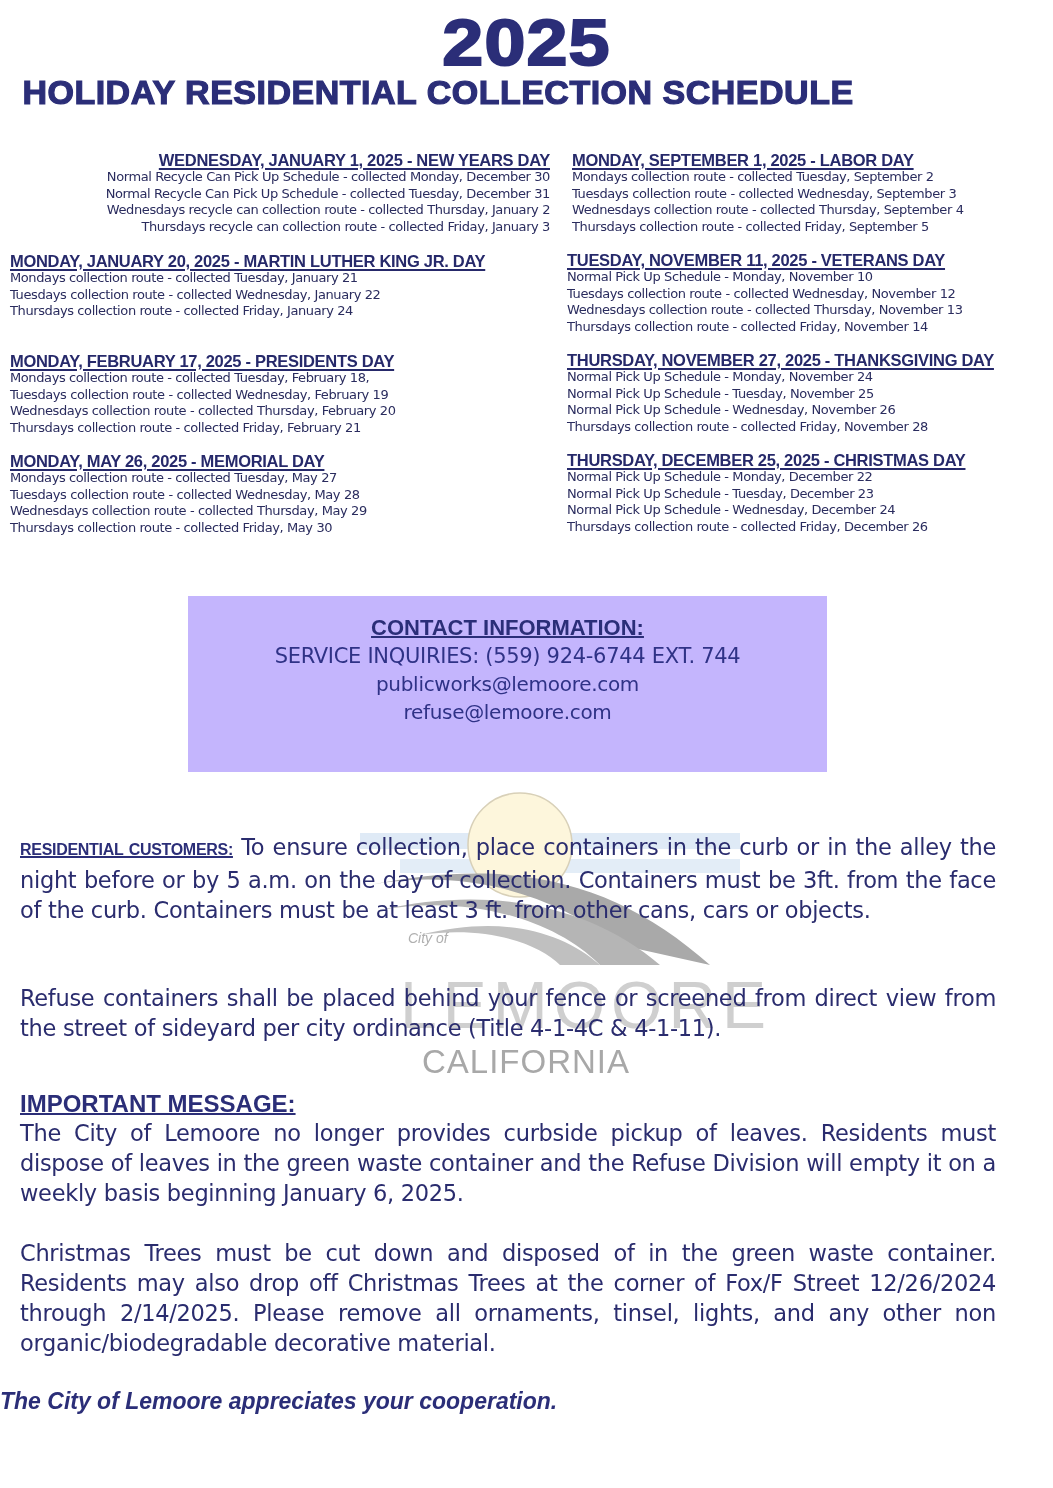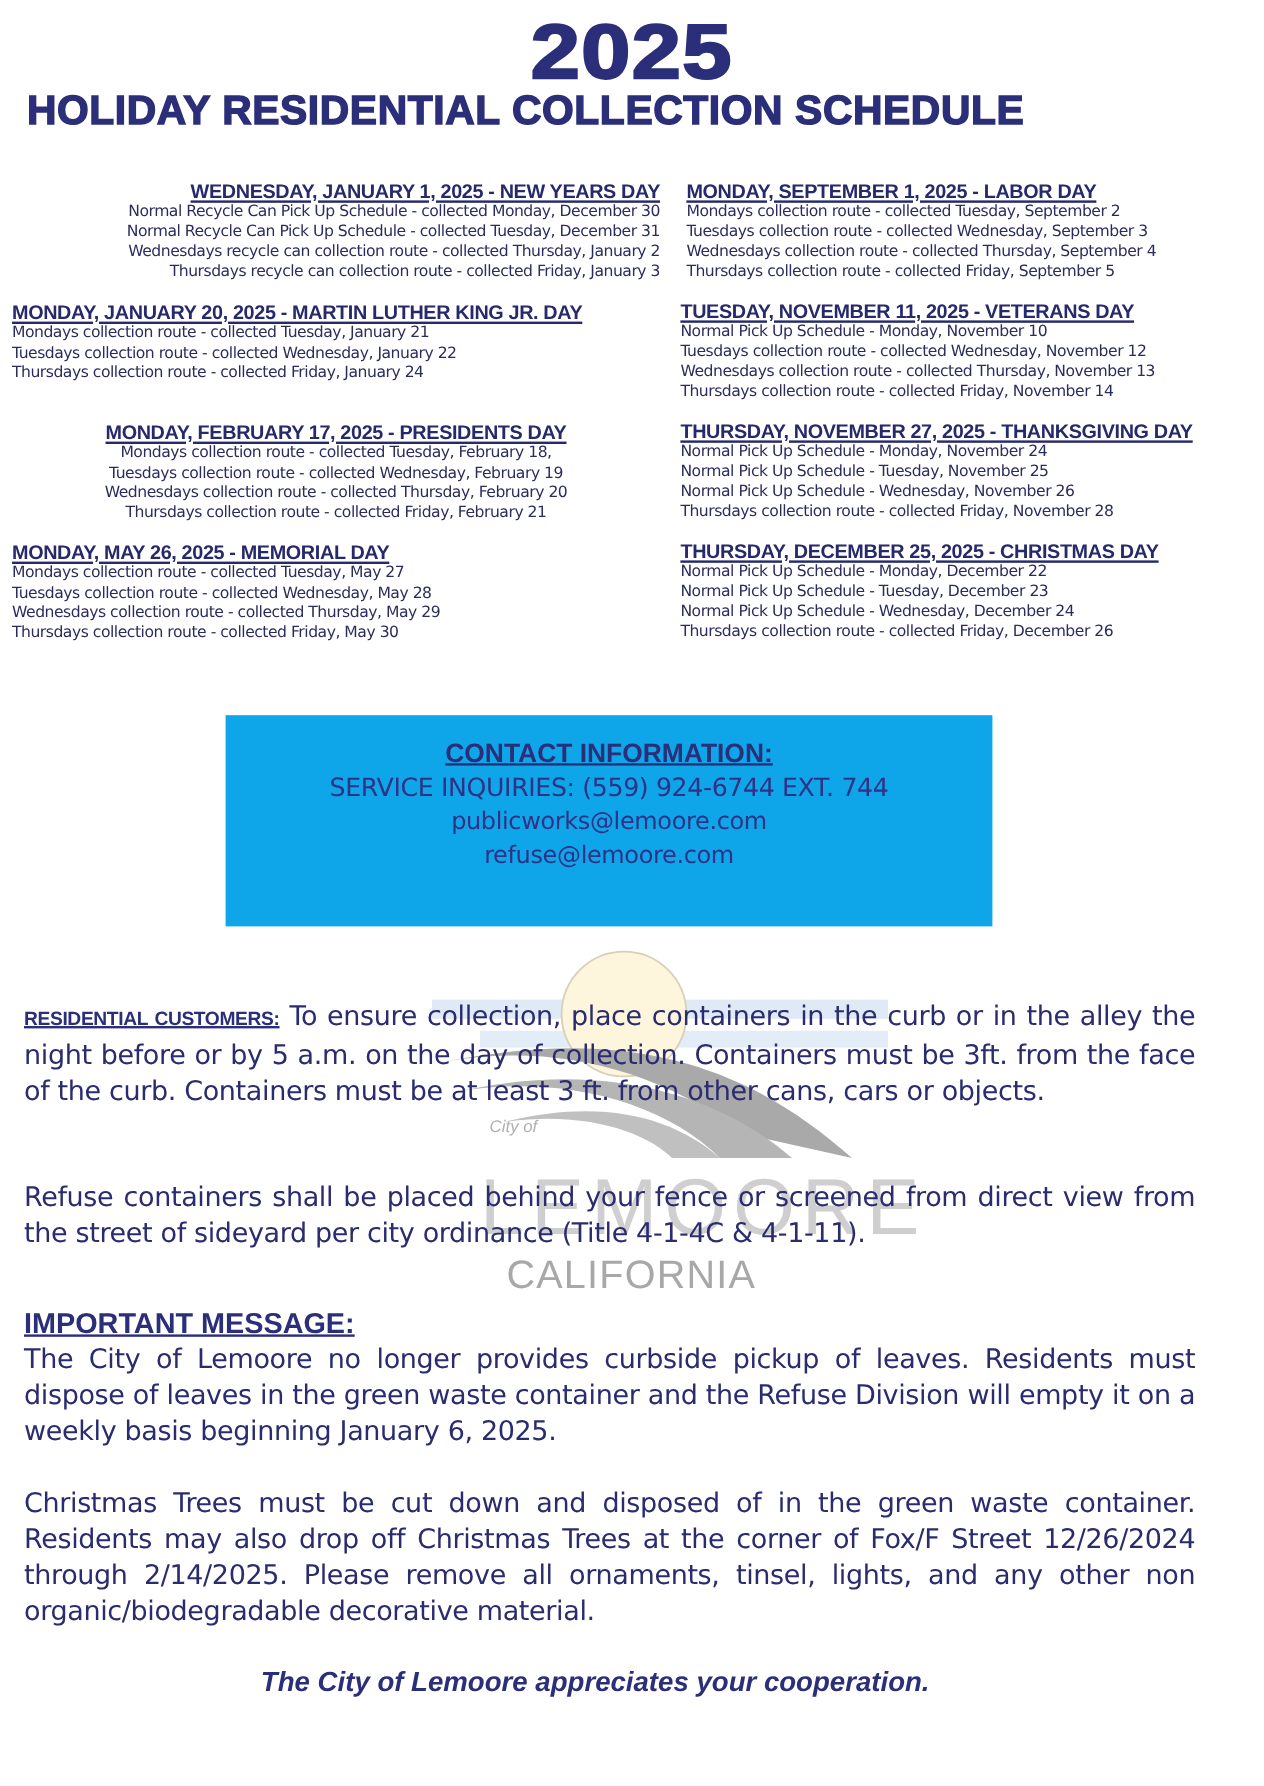--- a/index.html
+++ b/index.html
@@ -2,28 +2,28 @@
 <html><head>
 <meta charset="utf-8">
 <style>
   html, body { margin: 0; padding: 0; background: #ffffff; }
   body { width: 1053px; height: 1488px; position: relative; overflow: hidden; color: #26296a; font-family: "DejaVu Sans", sans-serif; }
   .title-year { position: absolute; top: 8px; left: 0; width: 1053px; text-align: center; font-family: "Liberation Sans", sans-serif; font-weight: 900; font-size: 64px; line-height: 70px; color: #2b2e78; letter-spacing: 1px; transform: scaleX(1.15); transform-origin: center; -webkit-text-stroke: 2px #2b2e78; }
   .title-main { position: absolute; top: 72px; left: 0; width: 876px; text-align: center; font-family: "Liberation Sans", sans-serif; font-weight: 900; font-size: 34px; line-height: 40px; color: #2b2e78; letter-spacing: 0.5px; -webkit-text-stroke: 1.2px #2b2e78; }
   .holiday { position: absolute; width: 540px; }
   .holiday h3 { margin: 0; font-family: "Liberation Sans", sans-serif; font-weight: 700; font-size: 16.5px; line-height: 18px; color: #26296a; text-decoration: underline; text-decoration-thickness: 2px; text-underline-offset: 2px; white-space: nowrap; letter-spacing: -0.3px; }
   .holiday .line { font-family: "DejaVu Sans", sans-serif; font-size: 13px; line-height: 16.7px; color: #2a2c5e; white-space: nowrap; letter-spacing: -0.4px; }
-  .contact { position: absolute; left: 188px; top: 596px; width: 639px; height: 176px; background: #0ea5e9; text-align: center; }
+  .contact { position: absolute; left: 188px; top: 596px; width: 639px; height: 176px; background: #c4b5fd; text-align: center; }
   .contact h2 { margin: 18px 0 0 0; font-family: "Liberation Sans", sans-serif; font-weight: 700; font-size: 22px; line-height: 28px; text-decoration: underline; text-decoration-thickness: 2px; color: #2b2e78; }
   .contact .cline { font-family: "DejaVu Sans", sans-serif; font-size: 21px; line-height: 28px; color: #2f3286; letter-spacing: -0.3px; }
   .contact .email { font-size: 20px; }
   .para { position: absolute; left: 20px; width: 976px; font-family: "DejaVu Sans", sans-serif; font-size: 22.5px; line-height: 30px; color: #2a2c6e; text-align: justify; text-align-last: left; letter-spacing: -0.3px; z-index: 2; }
   .para .lead { font-family: "Liberation Sans", sans-serif; font-weight: 700; text-decoration: underline; text-decoration-thickness: 2px; color: #2b2e78; font-size: 16px; }
   .heading-lg { position: absolute; left: 20px; font-family: "Liberation Sans", sans-serif; font-weight: 700; font-size: 24px; line-height: 28px; text-decoration: underline; text-decoration-thickness: 2px; color: #2b2e78; z-index: 2; }
-  .closing { position: absolute; top: 1386px; left: 0; width: 992px; text-align: center; font-family: "Liberation Sans", sans-serif; font-weight: 700; font-style: italic; font-size: 23px; line-height: 30px; color: #2b2e78; }
+  .closing { position: absolute; top: 1386px; left: 0; width: 992px; text-align: left; font-family: "Liberation Sans", sans-serif; font-weight: 700; font-style: italic; font-size: 23px; line-height: 30px; color: #2b2e78; }
   .logo { position: absolute; left: 360px; top: 775px; width: 380px; height: 320px; z-index: 1; pointer-events: none; }
   .logo .city-of { position: absolute; left: 48px; top: 155px; font-family: "Liberation Sans", sans-serif; font-style: italic; font-size: 14px; color: #b0b0b0; }
   .logo .lemoore { position: absolute; left: 40px; top: 192px; font-family: "Liberation Sans", sans-serif; font-size: 66px; letter-spacing: 6px; color: #cfcfcf; }
   .logo .california { position: absolute; left: 62px; top: 268px; font-family: "Liberation Sans", sans-serif; font-size: 33px; letter-spacing: 1px; color: #a8a8a8; }
 </style>
 </head>
 <body>
 
 <div class="title-year">2025</div>
 <div class="title-main">HOLIDAY RESIDENTIAL COLLECTION SCHEDULE</div>
@@ -34,21 +34,21 @@
   <div class="line">Normal Recycle Can Pick Up Schedule - collected Tuesday, December 31</div>
   <div class="line">Wednesdays recycle can collection route - collected Thursday, January 2</div>
   <div class="line">Thursdays recycle can collection route - collected Friday, January 3</div>
 </div>
 <div class="holiday" style="left:10px; top:252px;">
   <h3>MONDAY, JANUARY 20, 2025 - MARTIN LUTHER KING JR. DAY</h3>
   <div class="line">Mondays collection route - collected Tuesday, January 21</div>
   <div class="line">Tuesdays collection route - collected Wednesday, January 22</div>
   <div class="line">Thursdays collection route - collected Friday, January 24</div>
 </div>
-<div class="holiday" style="left:10px; top:352px;text-align:center;">
+<div class="holiday" style="left:10px; top:352px;">
   <h3>MONDAY, FEBRUARY 17, 2025 - PRESIDENTS DAY</h3>
   <div class="line">Mondays collection route - collected Tuesday, February 18,</div>
   <div class="line">Tuesdays collection route - collected Wednesday, February 19</div>
   <div class="line">Wednesdays collection route - collected Thursday, February 20</div>
   <div class="line">Thursdays collection route - collected Friday, February 21</div>
 </div>
 <div class="holiday" style="left:10px; top:452px;">
   <h3>MONDAY, MAY 26, 2025 - MEMORIAL DAY</h3>
   <div class="line">Mondays collection route - collected Tuesday, May 27</div>
   <div class="line">Tuesdays collection route - collected Wednesday, May 28</div>

